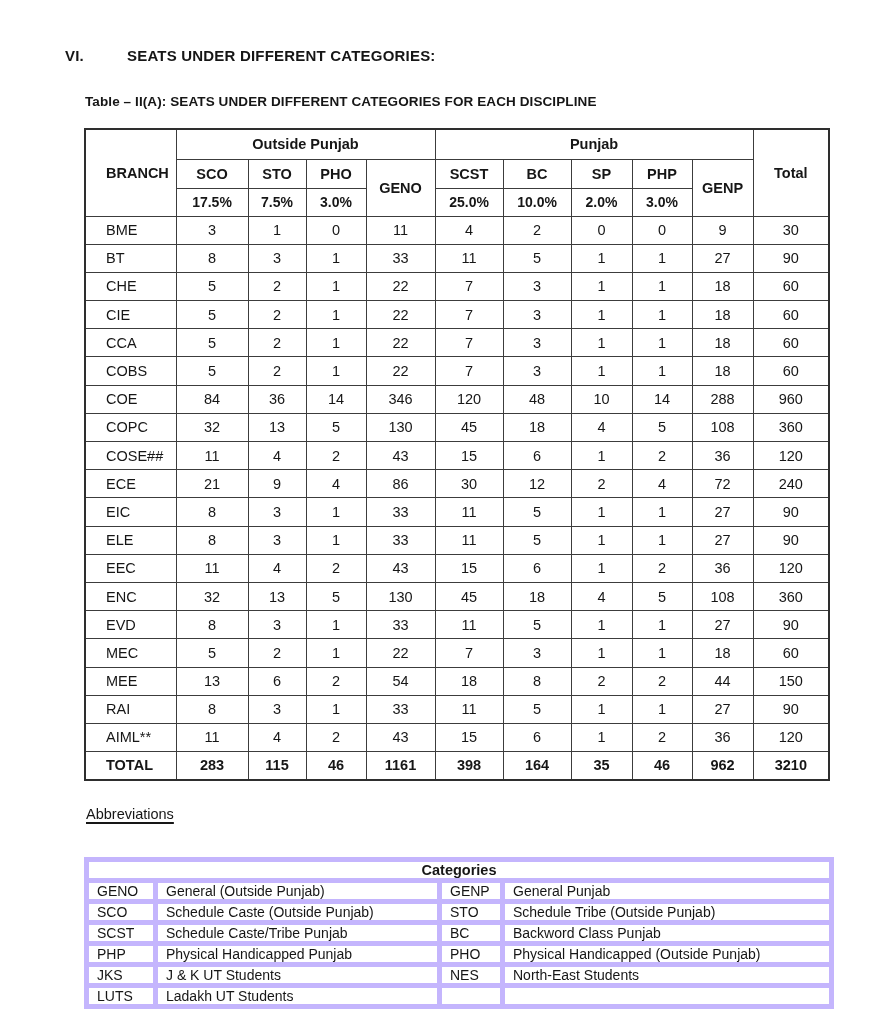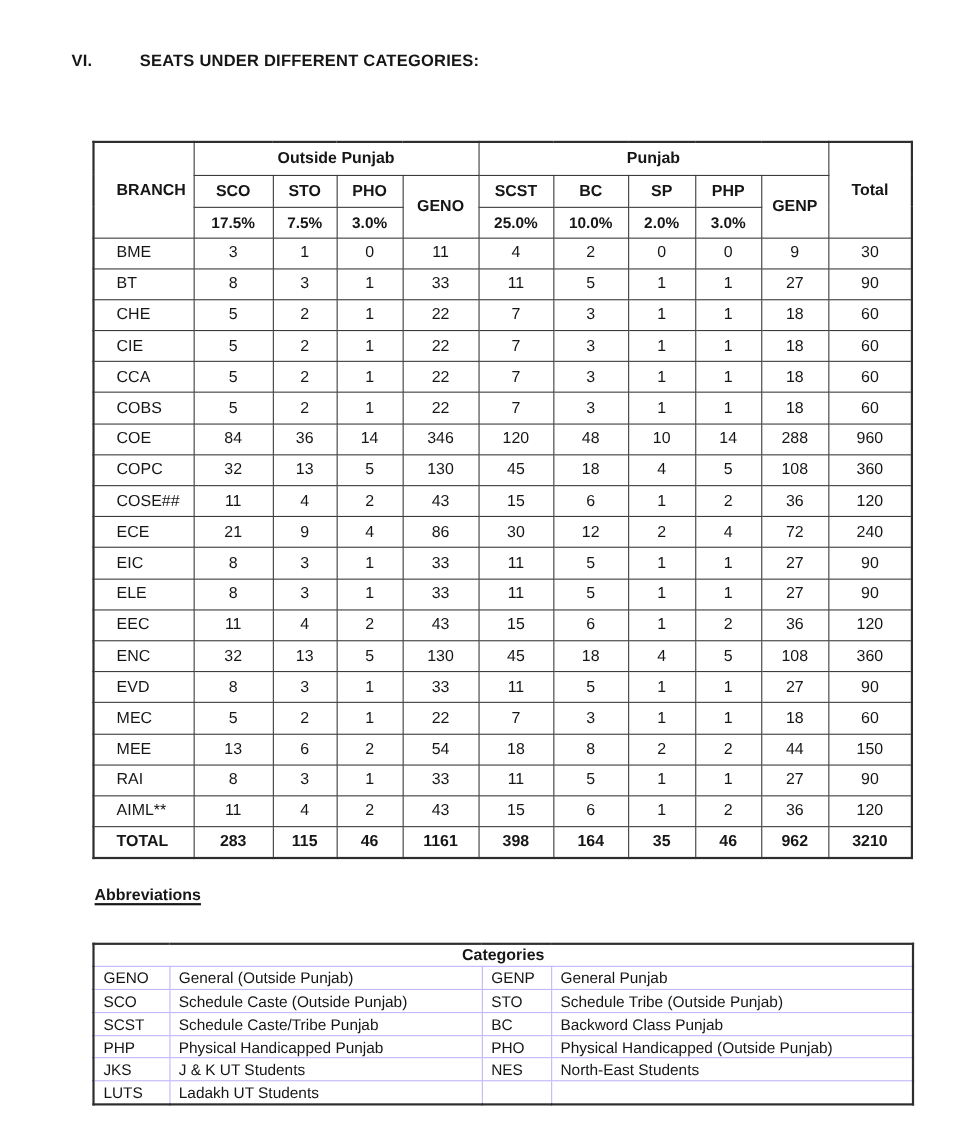--- a/index.html
+++ b/index.html
@@ -45,52 +45,53 @@
   .seats-table thead tr:nth-child(1) { height: 30px; }
   .seats-table thead tr:nth-child(2) { height: 29px; }
   .seats-table thead tr:nth-child(3) { height: 28px; }
   .seats-table tbody tr { height: 28.2px; }
   .seats-table .branch-cell { text-align: left; padding-left: 20px; }
   .seats-table .total-row td { font-weight: bold; }
   .seats-table .pct { font-size: 14px; margin-top: 17px; }
 
   .abbrev-heading {
     position: absolute; top: 806px; left: 86px;
-    font-size: 14.5px; font-weight: bold;
+    font-size: 14.5px; font-weight: normal;
     text-decoration: underline; text-underline-offset: 3px;
     text-decoration-thickness: 1.5px;
     text-align: center;
   }
 
   .abbrev-table {
     position: absolute; top: 857px; left: 84px;
     width: 745px;
     border: 2px solid #2e2e2e;
   }
   .abbrev-table tr { height: 20.8px; }
   .abbrev-table td {
-    border: 1px solid #c4b5fd;
+    border: 5px solid #c4b5fd;
     font-size: 14px;
     padding: 0 4px 0 8px;
     overflow: hidden; white-space: nowrap;
     vertical-align: middle;
   }
   .abbrev-table .header-cell {
     text-align: center; font-weight: bold; padding: 0; font-size: 14.5px;
   }
 </style>
 </head>
 <body>
 
 <div class="page">
 
   <div class="section-heading">
     <span class="num">VI.</span><span>SEATS UNDER DIFFERENT CATEGORIES:</span>
   </div>
 
+  <div class="table-caption">Table – II(A): SEATS UNDER DIFFERENT CATEGORIES FOR EACH DISCIPLINE</div>
 
   <table class="seats-table">
     <colgroup>
       <col style="width:91px">
         <col style="width:72px">
         <col style="width:58px">
         <col style="width:60px">
       <col style="width:69px">
         <col style="width:68px">
         <col style="width:68px">

